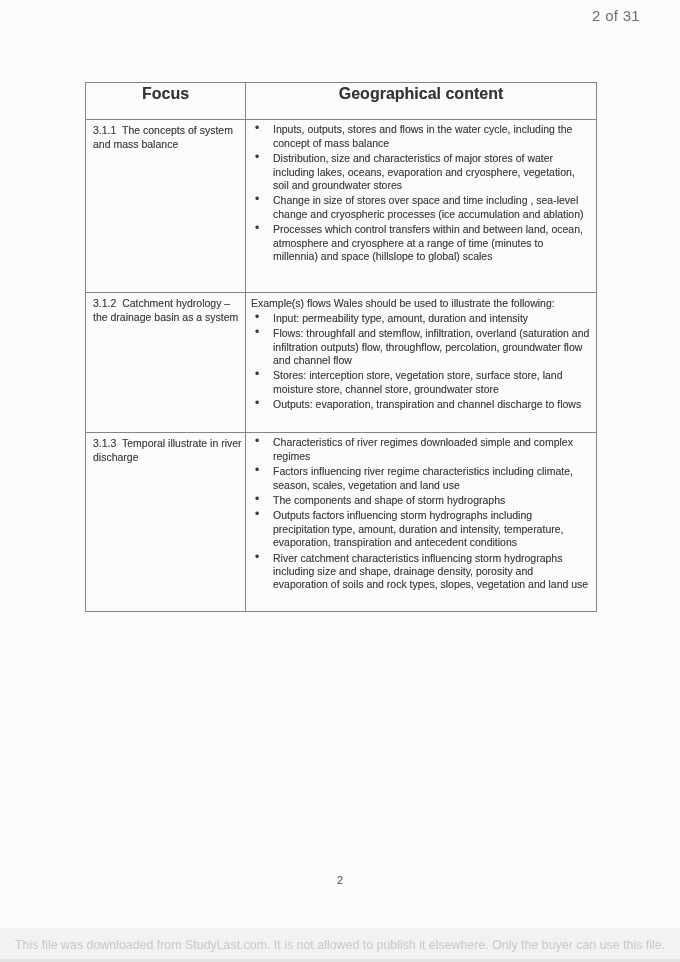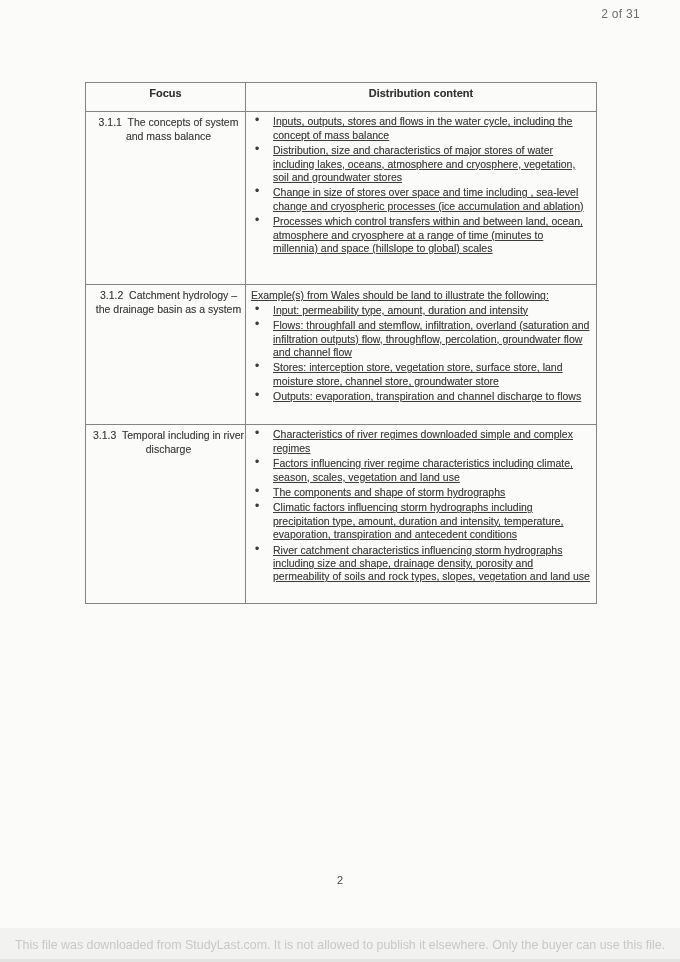--- a/index.html
+++ b/index.html
@@ -12,57 +12,55 @@
     position: relative;
     background: #fbfbf9;
     font-family: "Liberation Sans", sans-serif;
     color: #3b3b3b;
     overflow: hidden;
   }
   .page-indicator {
     position: absolute;
     top: 7px;
     right: 40px;
-    font-size: 12px;
+    font-size: 15px;
     color: #6e6e6e;
     letter-spacing: 0.3px;
   }
   .doc-table {
     position: absolute;
     left: 85px;
     top: 82px;
     width: 511px;
     border-collapse: collapse;
     table-layout: fixed;
     font-size: 10.5px;
     line-height: 13.4px;
     color: #3c3c3c;
     text-shadow: 0 0 0.5px rgba(70,70,70,0.45);
   }
   .doc-table th, .doc-table td {
     border: 1px solid #858585;
     vertical-align: top;
   }
   .doc-table th {
-    font-size: 11px;
+    font-size: 16px;
     font-weight: bold;
     text-align: center;
-    padding: 4px 2px 11px 2px;
+    padding: 4px 2px 19px 2px;
     color: #343434;
   }
   .col-focus { width: 160px; }
   .col-content { width: 351px; }
   .focus-cell {
     padding: 4px 1px 4px 7px;
     white-space: pre-wrap;
-    text-align: center;
   }
   .content-cell {
     padding: 3px 6px 4px 0;
-    text-decoration: underline;
   }
   .row-1 td { height: 164px; }
   .row-2 td { height: 131px; }
   .row-3 td { height: 170px; }
   .intro-line {
     padding: 1px 2px 1px 5px;
   }
   .bullet-list {
     list-style: none;
     margin: 0;
@@ -122,56 +120,56 @@
 <div class="page-indicator">2 of 31</div>
 
 <table class="doc-table">
   <colgroup>
     <col class="col-focus">
     <col class="col-content">
   </colgroup>
   <thead>
     <tr>
       <th>Focus</th>
-      <th>Distribution content</th>
+      <th>Geographical content</th>
     </tr>
   </thead>
   <tbody>
     <tr class="row-1">
       <td class="focus-cell">3.1.1  The concepts of system and mass balance</td>
       <td class="content-cell">
         <ul class="bullet-list">
           <li>Inputs, outputs, stores and flows in the water cycle, including the concept of mass balance</li>
-          <li>Distribution, size and characteristics of major stores of water including lakes, oceans, atmosphere and cryosphere, vegetation, soil and groundwater stores</li>
+          <li>Distribution, size and characteristics of major stores of water including lakes, oceans, evaporation and cryosphere, vegetation, soil and groundwater stores</li>
           <li>Change in size of stores over space and time including , sea-level change and cryospheric processes (ice accumulation and ablation)</li>
           <li>Processes which control transfers within and between land, ocean, atmosphere and cryosphere at a range of time (minutes to millennia) and space (hillslope to global) scales</li>
         </ul>
       </td>
     </tr>
     <tr class="row-2">
       <td class="focus-cell">3.1.2  Catchment hydrology – the drainage basin as a system</td>
       <td class="content-cell">
-        <div class="intro-line">Example(s) from Wales should be land to illustrate the following:</div>
+        <div class="intro-line">Example(s) flows Wales should be used to illustrate the following:</div>
         <ul class="bullet-list">
           <li>Input: permeability type, amount, duration and intensity</li>
           <li>Flows: throughfall and stemflow, infiltration, overland (saturation and infiltration outputs) flow, throughflow, percolation, groundwater flow and channel flow</li>
           <li>Stores: interception store, vegetation store, surface store, land moisture store, channel store, groundwater store</li>
           <li>Outputs: evaporation, transpiration and channel discharge to flows</li>
         </ul>
       </td>
     </tr>
     <tr class="row-3">
-      <td class="focus-cell">3.1.3  Temporal including in river discharge</td>
+      <td class="focus-cell">3.1.3  Temporal illustrate in river discharge</td>
       <td class="content-cell">
         <ul class="bullet-list">
           <li>Characteristics of river regimes downloaded simple and complex regimes</li>
           <li>Factors influencing river regime characteristics including climate, season, scales, vegetation and land use</li>
           <li>The components and shape of storm hydrographs</li>
-          <li>Climatic factors influencing storm hydrographs including precipitation type, amount, duration and intensity, temperature, evaporation, transpiration and antecedent conditions</li>
-          <li>River catchment characteristics influencing storm hydrographs including size and shape, drainage density, porosity and permeability of soils and rock types, slopes, vegetation and land use</li>
+          <li>Outputs factors influencing storm hydrographs including precipitation type, amount, duration and intensity, temperature, evaporation, transpiration and antecedent conditions</li>
+          <li>River catchment characteristics influencing storm hydrographs including size and shape, drainage density, porosity and evaporation of soils and rock types, slopes, vegetation and land use</li>
         </ul>
       </td>
     </tr>
   </tbody>
 </table>
 
 <div class="page-number">2</div>
 
 <div class="footer-band">
   <span class="footer-text">This file was downloaded from StudyLast.com. It is not allowed to publish it elsewhere. Only the buyer can use this file.</span>

